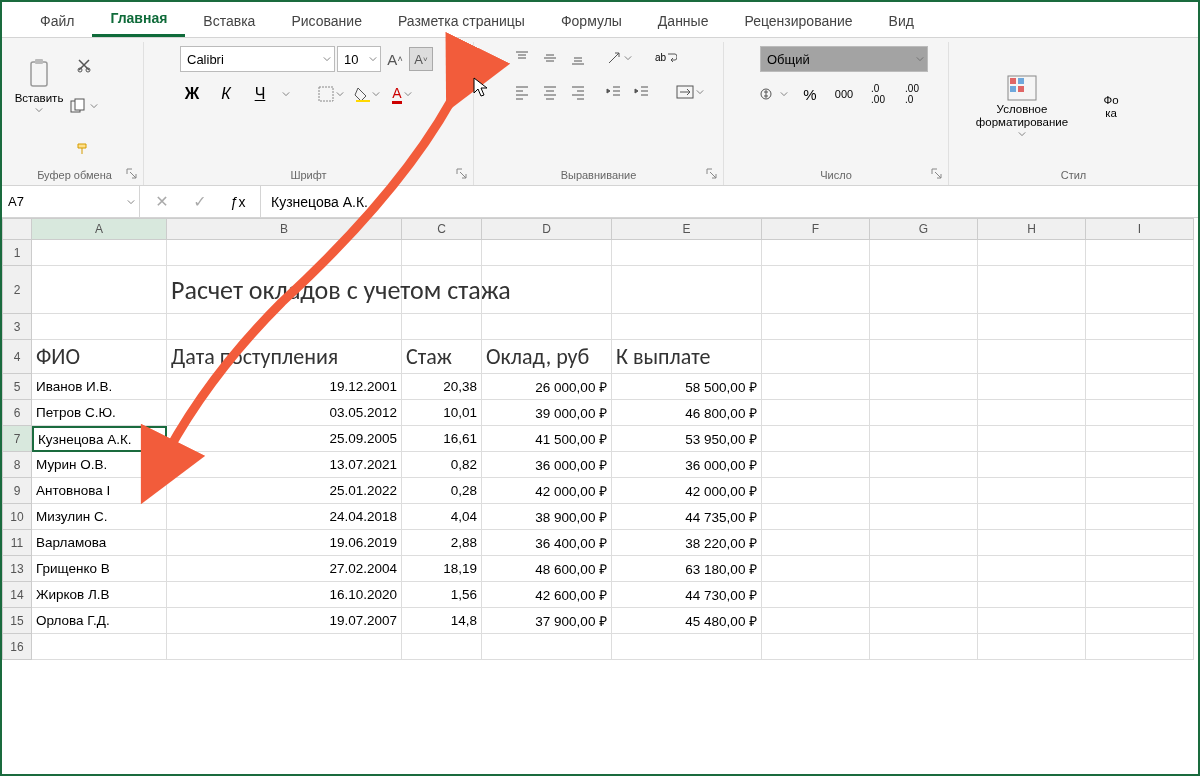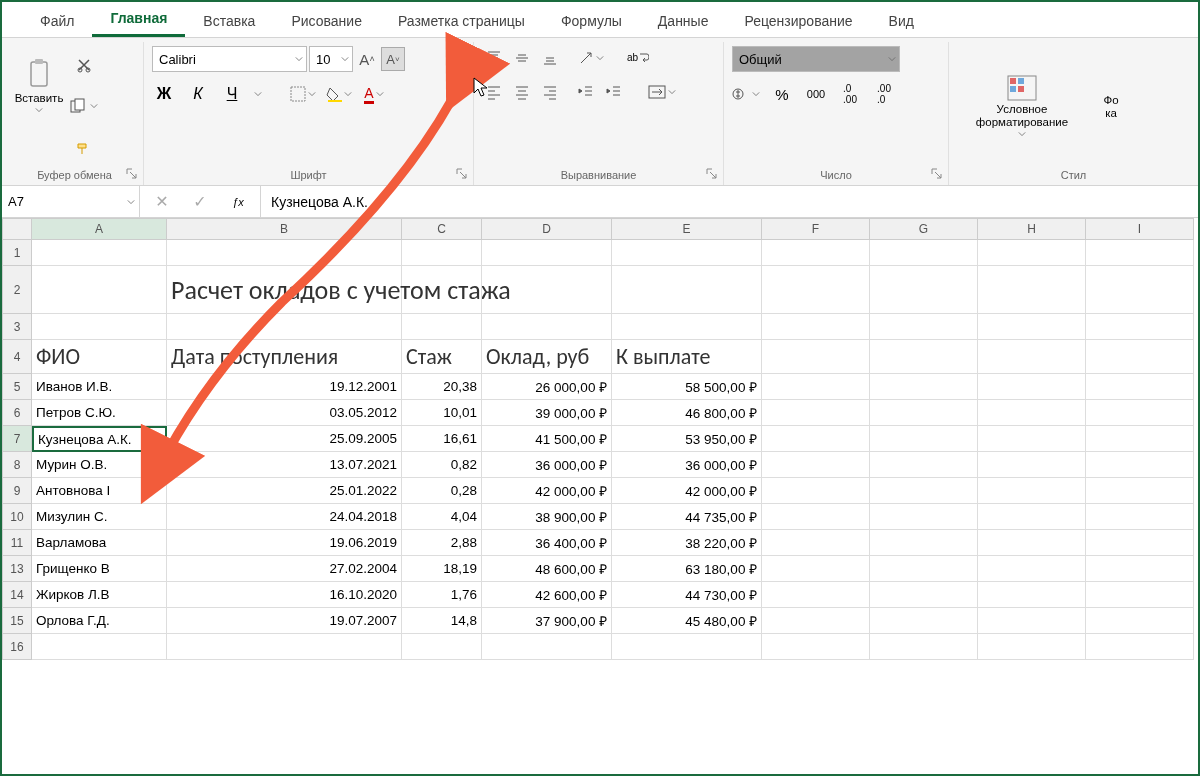--- a/index.html
+++ b/index.html
@@ -13,21 +13,21 @@
   
   .ribbon { display: flex; height: 148px; background: #f5f5f5; border-bottom: 1px solid #d4d4d4; padding: 4px 0 0 4px; }
   .group { display: flex; flex-direction: column; justify-content: space-between; border-right: 1px solid #e0e0e0; padding: 4px 8px 2px 8px; position: relative; }
   .group-label { font-size: 11px; color: #666; text-align: center; padding: 2px 0; }
   .group-body { display: flex; gap: 6px; flex: 1; }
   .dialog-launcher { position: absolute; right: 4px; bottom: 4px; width: 14px; height: 14px; }
   .dialog-launcher svg { width: 100%; height: 100%; }
   
   .rb-btn { display: flex; align-items: center; justify-content: center; min-width: 24px; height: 24px; cursor: pointer; }
   .rb-col { display: flex; flex-direction: column; gap: 4px; }
-  .rb-row { display: flex; gap: 2px; align-items: center; }
+  .rb-row { display: flex; gap: 2px; align-items: center; margin-left: 28px; }
   
   .font-combo { background: #fff; border: 1px solid #bbb; height: 26px; font-size: 13px; padding: 2px 18px 2px 6px; }
   .font-name { width: 155px; }
   .font-size { width: 44px; }
   .num-combo { background: #a3a3a3; border: 1px solid #bbb; height: 26px; width: 168px; padding: 2px 18px 2px 6px; font-size: 13px; }
   
   .big-btn { display: flex; flex-direction: column; align-items: center; justify-content: center; width: 50px; height: 80px; cursor: pointer; gap: 2px; }
   .big-btn .lbl { font-size: 11.5px; text-align: center; line-height: 1.1; }
   
   
@@ -312,21 +312,21 @@
 <div class="fx-bar">
   <div class="name-box">
     <span>A7</span>
     <svg class="chev dd" viewBox="0 0 10 6" width="10" height="6">
         <path d="M1 1l4 4 4-4" stroke="#666" fill="none"></path>
       </svg>
   </div>
   <div class="fx-btns">
     <span class="rb-btn" style="color:#aaa">✕</span>
     <span class="rb-btn" style="color:#aaa">✓</span>
-    <span class="rb-btn" style="font-style:italic;font-size:11px">ƒx</span>
+    <span class="rb-btn" style="font-size:14px">ƒx</span>
   </div>
   <div class="fx-val">
     <span>Кузнецова А.К.</span>
   </div>
 </div>
 
 <div class="grid-wrap">
   <div class="col-headers">
     <div class="corner"></div>
     <div class="col-h col-A sel">A</div>
@@ -486,21 +486,21 @@
         <div class="cell col-E right">63 180,00 ₽</div>
         <div class="cell col-F"></div>
         <div class="cell col-G"></div>
         <div class="cell col-H"></div>
         <div class="cell col-I"></div>
       </div>
       <div class="row r-norm">
         <div class="row-h ">14</div>
         <div class="cell col-A ">Жирков Л.В</div>
         <div class="cell col-B right">16.10.2020</div>
-        <div class="cell col-C right">1,76</div>
+        <div class="cell col-C right">1,56</div>
         <div class="cell col-D right">42 600,00 ₽</div>
         <div class="cell col-E right">44 730,00 ₽</div>
         <div class="cell col-F"></div>
         <div class="cell col-G"></div>
         <div class="cell col-H"></div>
         <div class="cell col-I"></div>
       </div>
       <div class="row r-norm">
         <div class="row-h ">15</div>
         <div class="cell col-A ">Орлова Г.Д.</div>

